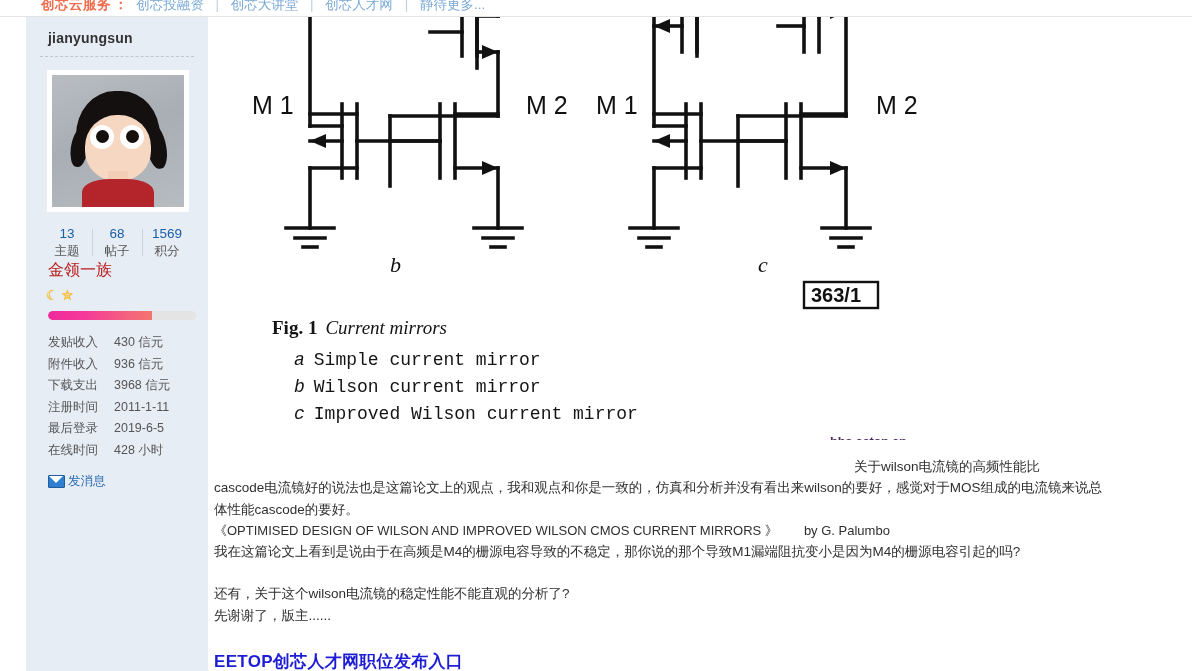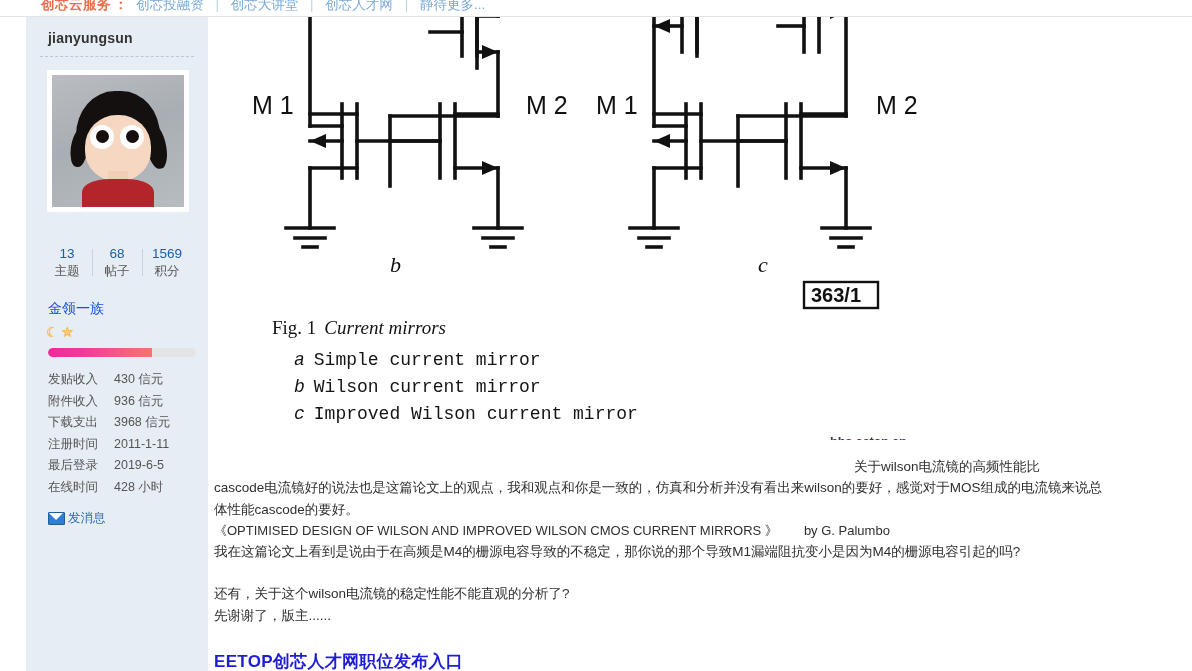--- a/index.html
+++ b/index.html
@@ -72,30 +72,30 @@
   .av-pupil.r{left:74px;}
   .av-neck{position:absolute;left:56px;top:96px;width:20px;height:14px;background:#f2ceb6;}
   .av-body{position:absolute;left:30px;top:104px;width:72px;height:34px;background:#b3242b;border-radius:38% 38% 0 0;}
 
   
   .stats{
     margin:14px 0 0 0;display:flex;justify-content:center;align-items:stretch;
     padding:0 16px;
   }
   .stat{
-    flex:1;text-align:center;position:relative;margin-top:20px;
+    flex:1;text-align:center;position:relative;
   }
   .stat + .stat:before{
     content:"";position:absolute;left:0;top:4px;bottom:4px;width:1px;background:#c9d3de;
   }
   .stat .num{display:block;color:#1b5fa8;font-size:13.5px;line-height:17px;}
   .stat .lbl{display:block;color:#555;font-size:12.5px;line-height:18px;}
 
   
-  .grp{margin:20px 0 0 22px;font-size:14px;color:#1d4ed8;}
+  .grp{margin:0 0 0 22px;font-size:16px;color:#b91c1c;}
   .medals{margin:5px 0 0 20px;height:18px;display:flex;gap:3px;align-items:center;}
   .medal{font-size:14px;line-height:16px;}
   .medal.moon{color:#ffc22b;text-shadow:0 0 1px #e79b12;}
   .medal.star{color:#ffc42b;text-shadow:0 0 1px #e79b12;}
   .bar{
     margin:7px 0 0 22px;width:148px;height:9px;border-radius:5px;
     background:#e4e4e4;overflow:hidden;
   }
   .bar-fill{
     height:9px;border-radius:5px 0 0 5px;
@@ -135,21 +135,21 @@
     position:relative;width:760px;height:424px;margin:0 0 0 22px;
     background:#fff;overflow:hidden;
   }
   .fig-canvas{position:absolute;left:0;top:-60px;}
 
   .fig-caption{
     position:absolute;left:42px;top:300px;width:640px;
     font-family:"Liberation Serif","DejaVu Serif",serif;color:#141414;
   }
   .fig-title{font-size:19px;line-height:24px;}
-  .fig-title b{font-weight:normal;}
+  .fig-title b{font-weight:bold;}
   .fig-title i{font-style:italic;padding-left:8px;}
   .fig-items{margin:7px 0 0 22px;font-family:Liberation Mono, monospace;}
   .fig-item{font-size:18px;line-height:27px;}
   .fig-item i{font-style:italic;padding-right:9px;}
 
   .watermark{
     position:absolute;left:600px;top:418px;
     font-family:"Liberation Sans",sans-serif;font-weight:bold;font-size:13px;
     color:#4a2b5c;letter-spacing:-.3px;
   }

